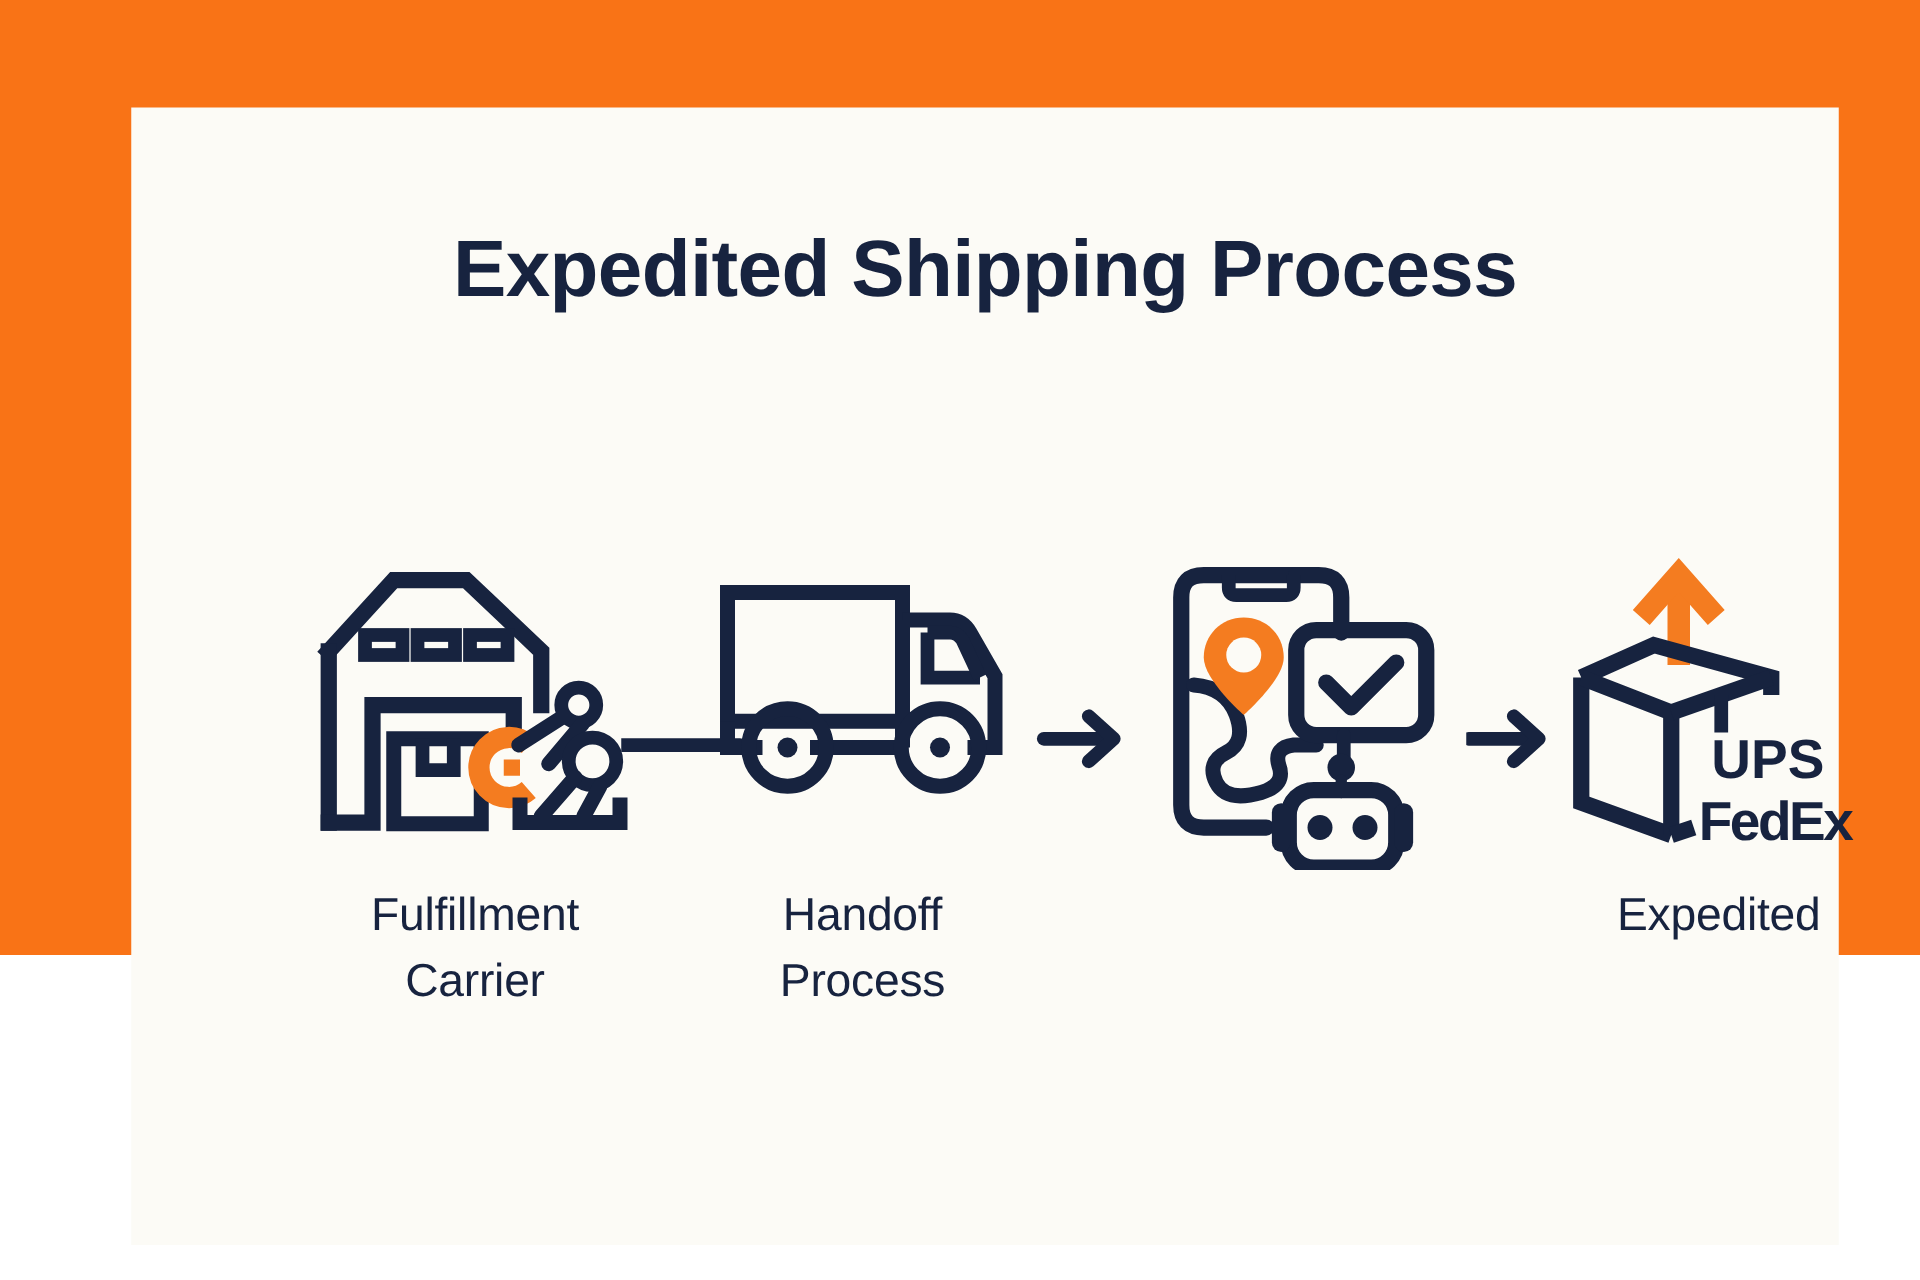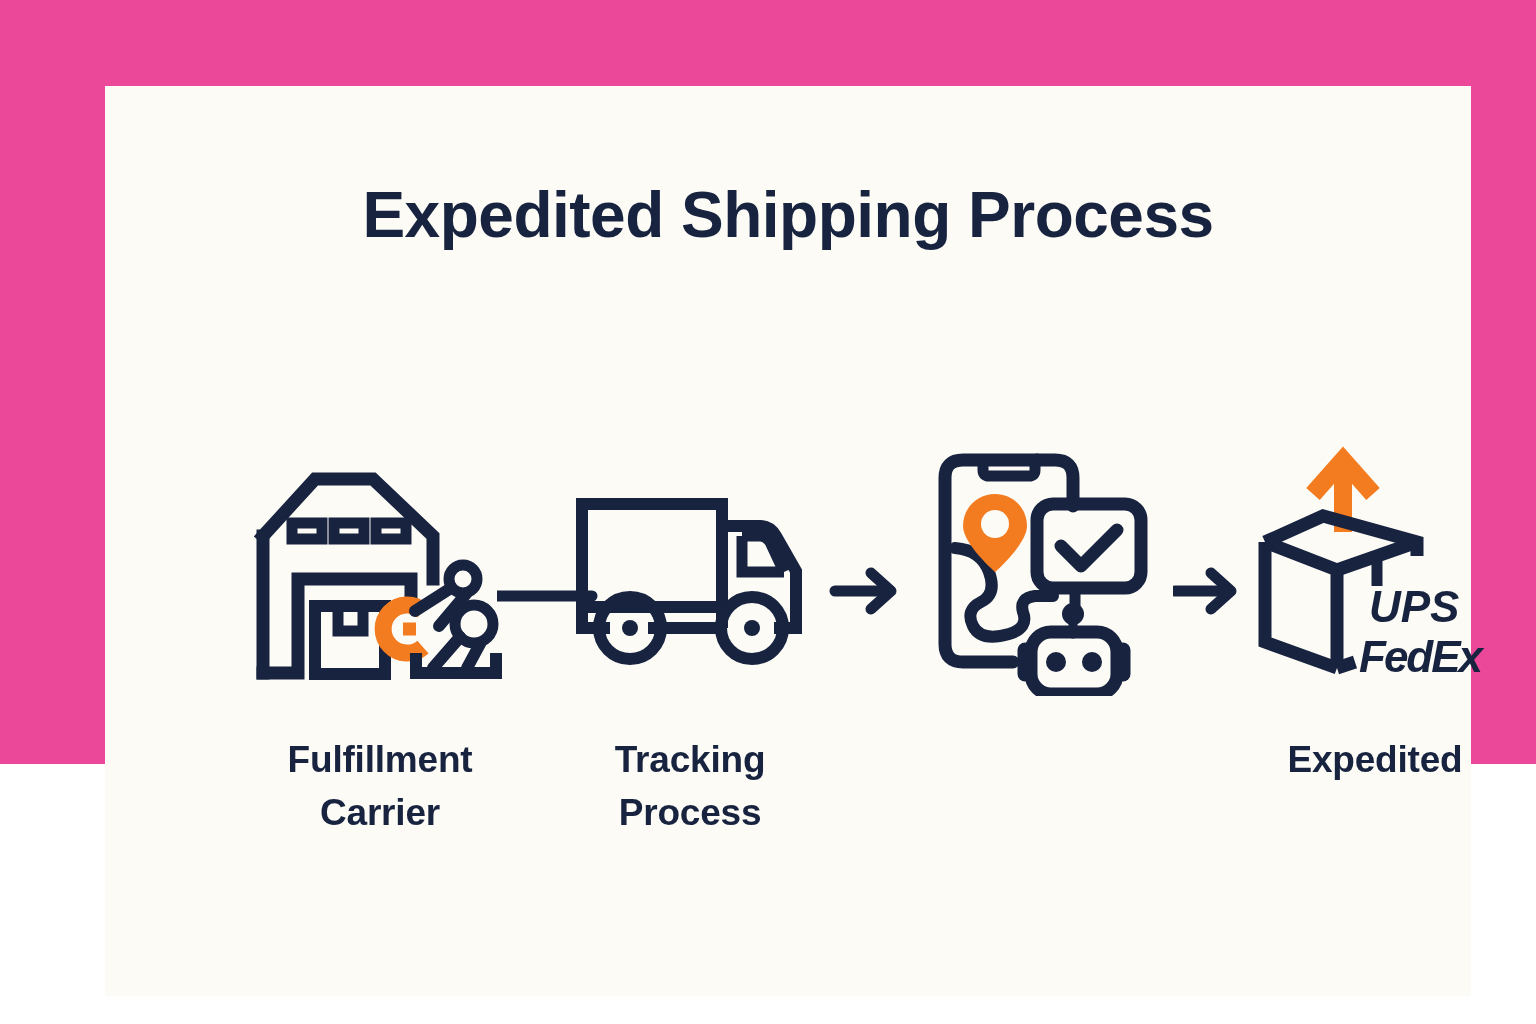--- a/index.html
+++ b/index.html
@@ -10,21 +10,21 @@
   body {
     width: 1536px;
     height: 1024px;
     font-family: "Liberation Sans", sans-serif;
     overflow: hidden;
   }
   #canvas {
     position: relative;
     width: 1536px;
     height: 764px;
-    background: #ec4899;
+    background: #f97316;
   }
   #card {
     position: absolute;
     left: 105px;
     top: 86px;
     width: 1366px;
     height: 910px;
     background: #FCFBF6;
   }
   #title {
@@ -41,28 +41,27 @@
   }
   .step {
     position: absolute;
     top: 360px;
     width: 260px;
     text-align: center;
   }
   .step-icon {
     height: 250px;
     display: flex;
-    align-items: center;
+    align-items: flex-start;
     justify-content: center;
-    font-style: italic;
   }
   .step-label {
-    margin-top: 38px;
+    margin-top: 10px;
     font-size: 37px;
-    font-weight: bold;
+    font-weight: normal;
     line-height: 1.42;
     color: #17233F;
     letter-spacing: -0.2px;
   }
   #step-1 { left: 145px; }
   #step-2 { left: 455px; }
   #step-3 { left: 805px; }
   #step-4 { left: 1140px; }
 
   .connector {
@@ -138,21 +137,21 @@
           <path d="M172 60 L172 96 L214 96" stroke="#17233F" stroke-width="11" fill="none" stroke-linejoin="miter"></path>
           <path d="M172 60 L190 60 Q196 60 200 66 L214 96" stroke="#17233F" stroke-width="11" fill="none" stroke-linejoin="miter"></path>
 
           <circle cx="60" cy="152" r="31" stroke="#17233F" stroke-width="12" fill="none"></circle>
           <circle cx="60" cy="152" r="8" fill="#17233F"></circle>
           <circle cx="182" cy="152" r="31" stroke="#17233F" stroke-width="12" fill="none"></circle>
           <circle cx="182" cy="152" r="8" fill="#17233F"></circle>
         </svg>
       </div>
       <div class="step-label">
-        <div>Tracking</div>
+        <div>Handoff</div>
         <div>Process</div>
       </div>
     </div>
 
     <div class="connector" id="conn-2">
       <svg width="120" height="70" viewBox="0 0 120 70" xmlns="http://www.w3.org/2000/svg">
         <path d="M8 35 L62 35" stroke="#17233F" stroke-width="11" stroke-linecap="round" fill="none"></path>
         <path d="M44 17 L64 35 L44 53" stroke="#17233F" stroke-width="11" stroke-linecap="round" stroke-linejoin="round" fill="none"></path>
       </svg>
     </div>

